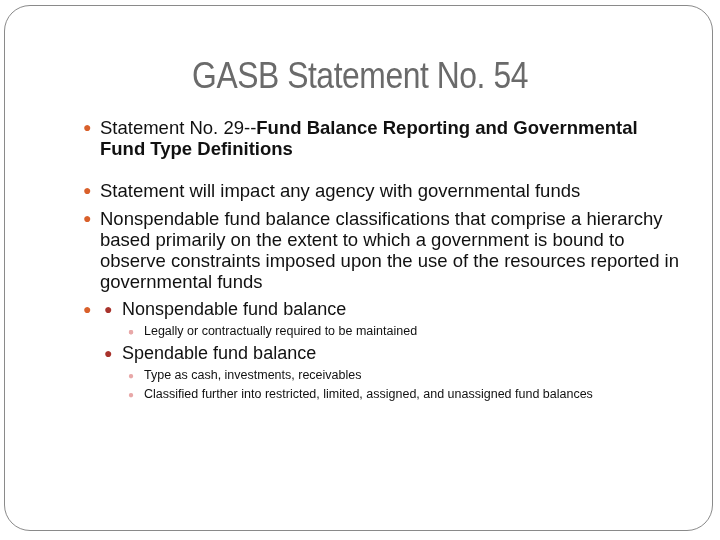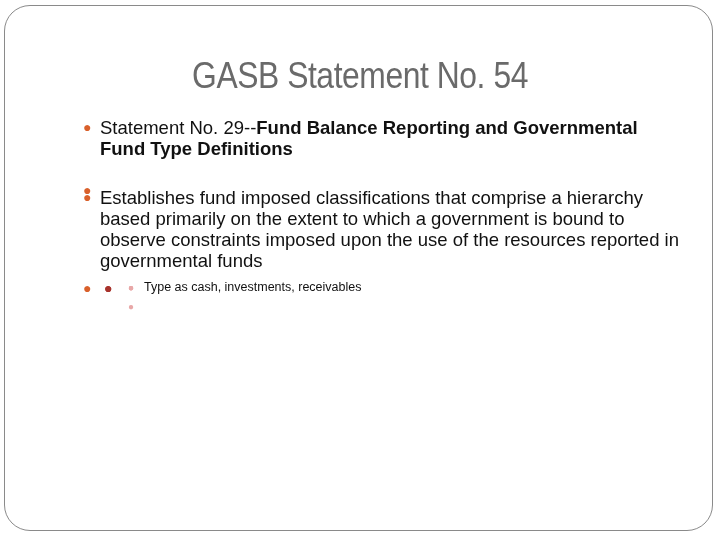--- a/index.html
+++ b/index.html
@@ -35,40 +35,45 @@
 <div class="title">GASB Statement No. 54</div>
 
 <div class="content">
   <div class="l1">
     <span class="b">●</span>
     <span>Statement No. 29--</span><strong>Fund Balance Reporting and Governmental Fund Type Definitions</strong>
   </div>
   <div class="gap"></div>
   <div class="l1">
     <span class="b">●</span>
+    <span>Statement will impact any agency with governmental funds</span>
   </div>
   <div class="l1">
     <span class="b">●</span>
-    <span>Establishes fund imposed classifications that comprise a hierarchy based primarily on the extent to which a government is bound to observe constraints imposed upon the use of the resources reported in governmental funds</span>
+    <span>Nonspendable fund balance classifications that comprise a hierarchy based primarily on the extent to which a government is bound to observe constraints imposed upon the use of the resources reported in governmental funds</span>
   </div>
   <div class="l1" style="margin-bottom:3px;">
     <span class="b">●</span>
   </div>
   <div class="l2">
     <span class="b">●</span>
+    <span>Nonspendable fund balance</span>
   </div>
   <div class="l3">
     <span class="b">●</span>
   </div>
   <div class="l3" style="margin-bottom:2px;">
     <span class="b">●</span>
+    <span>Legally or contractually required to be maintained</span>
   </div>
   <div class="l2">
     <span class="b">●</span>
+    <span>Spendable fund balance</span>
   </div>
   <div class="l3">
     <span class="b">●</span>
     <span>Type as cash, investments, receivables</span>
   </div>
   <div class="l3">
     <span class="b">●</span>
+    <span>Classified further into restricted, limited, assigned, and unassigned fund balances</span>
   </div>
 </div>
 
 </body></html>

